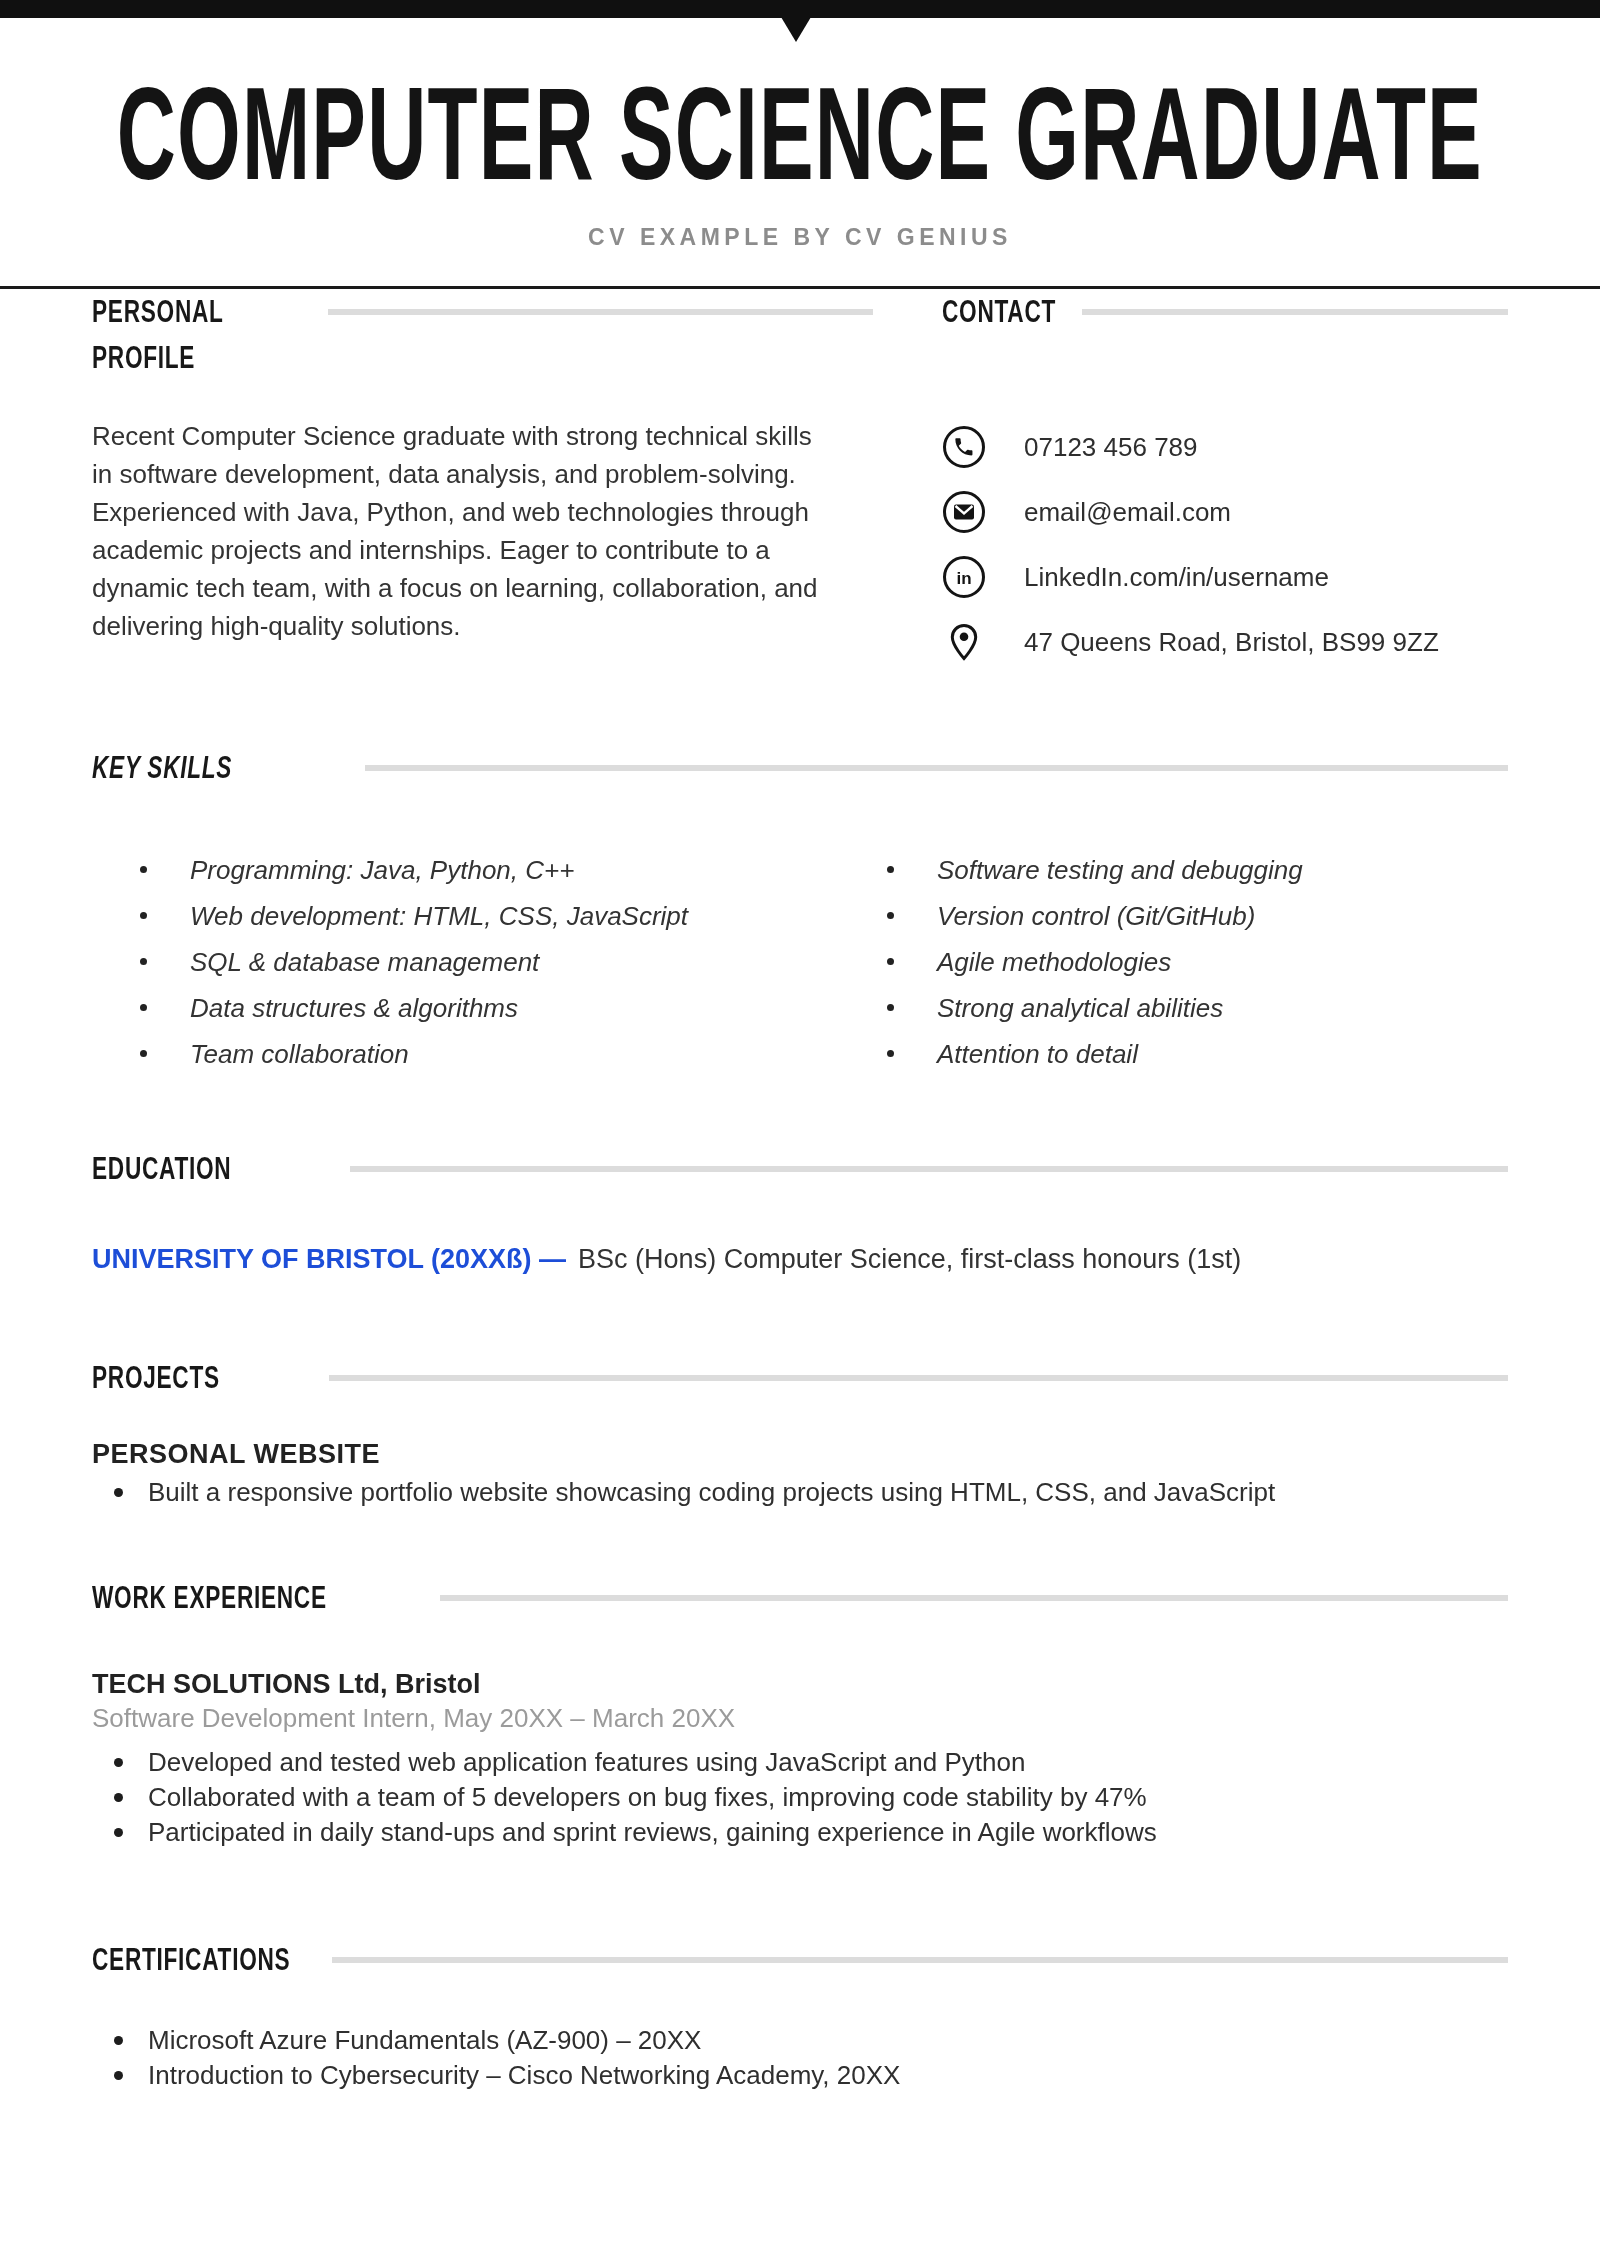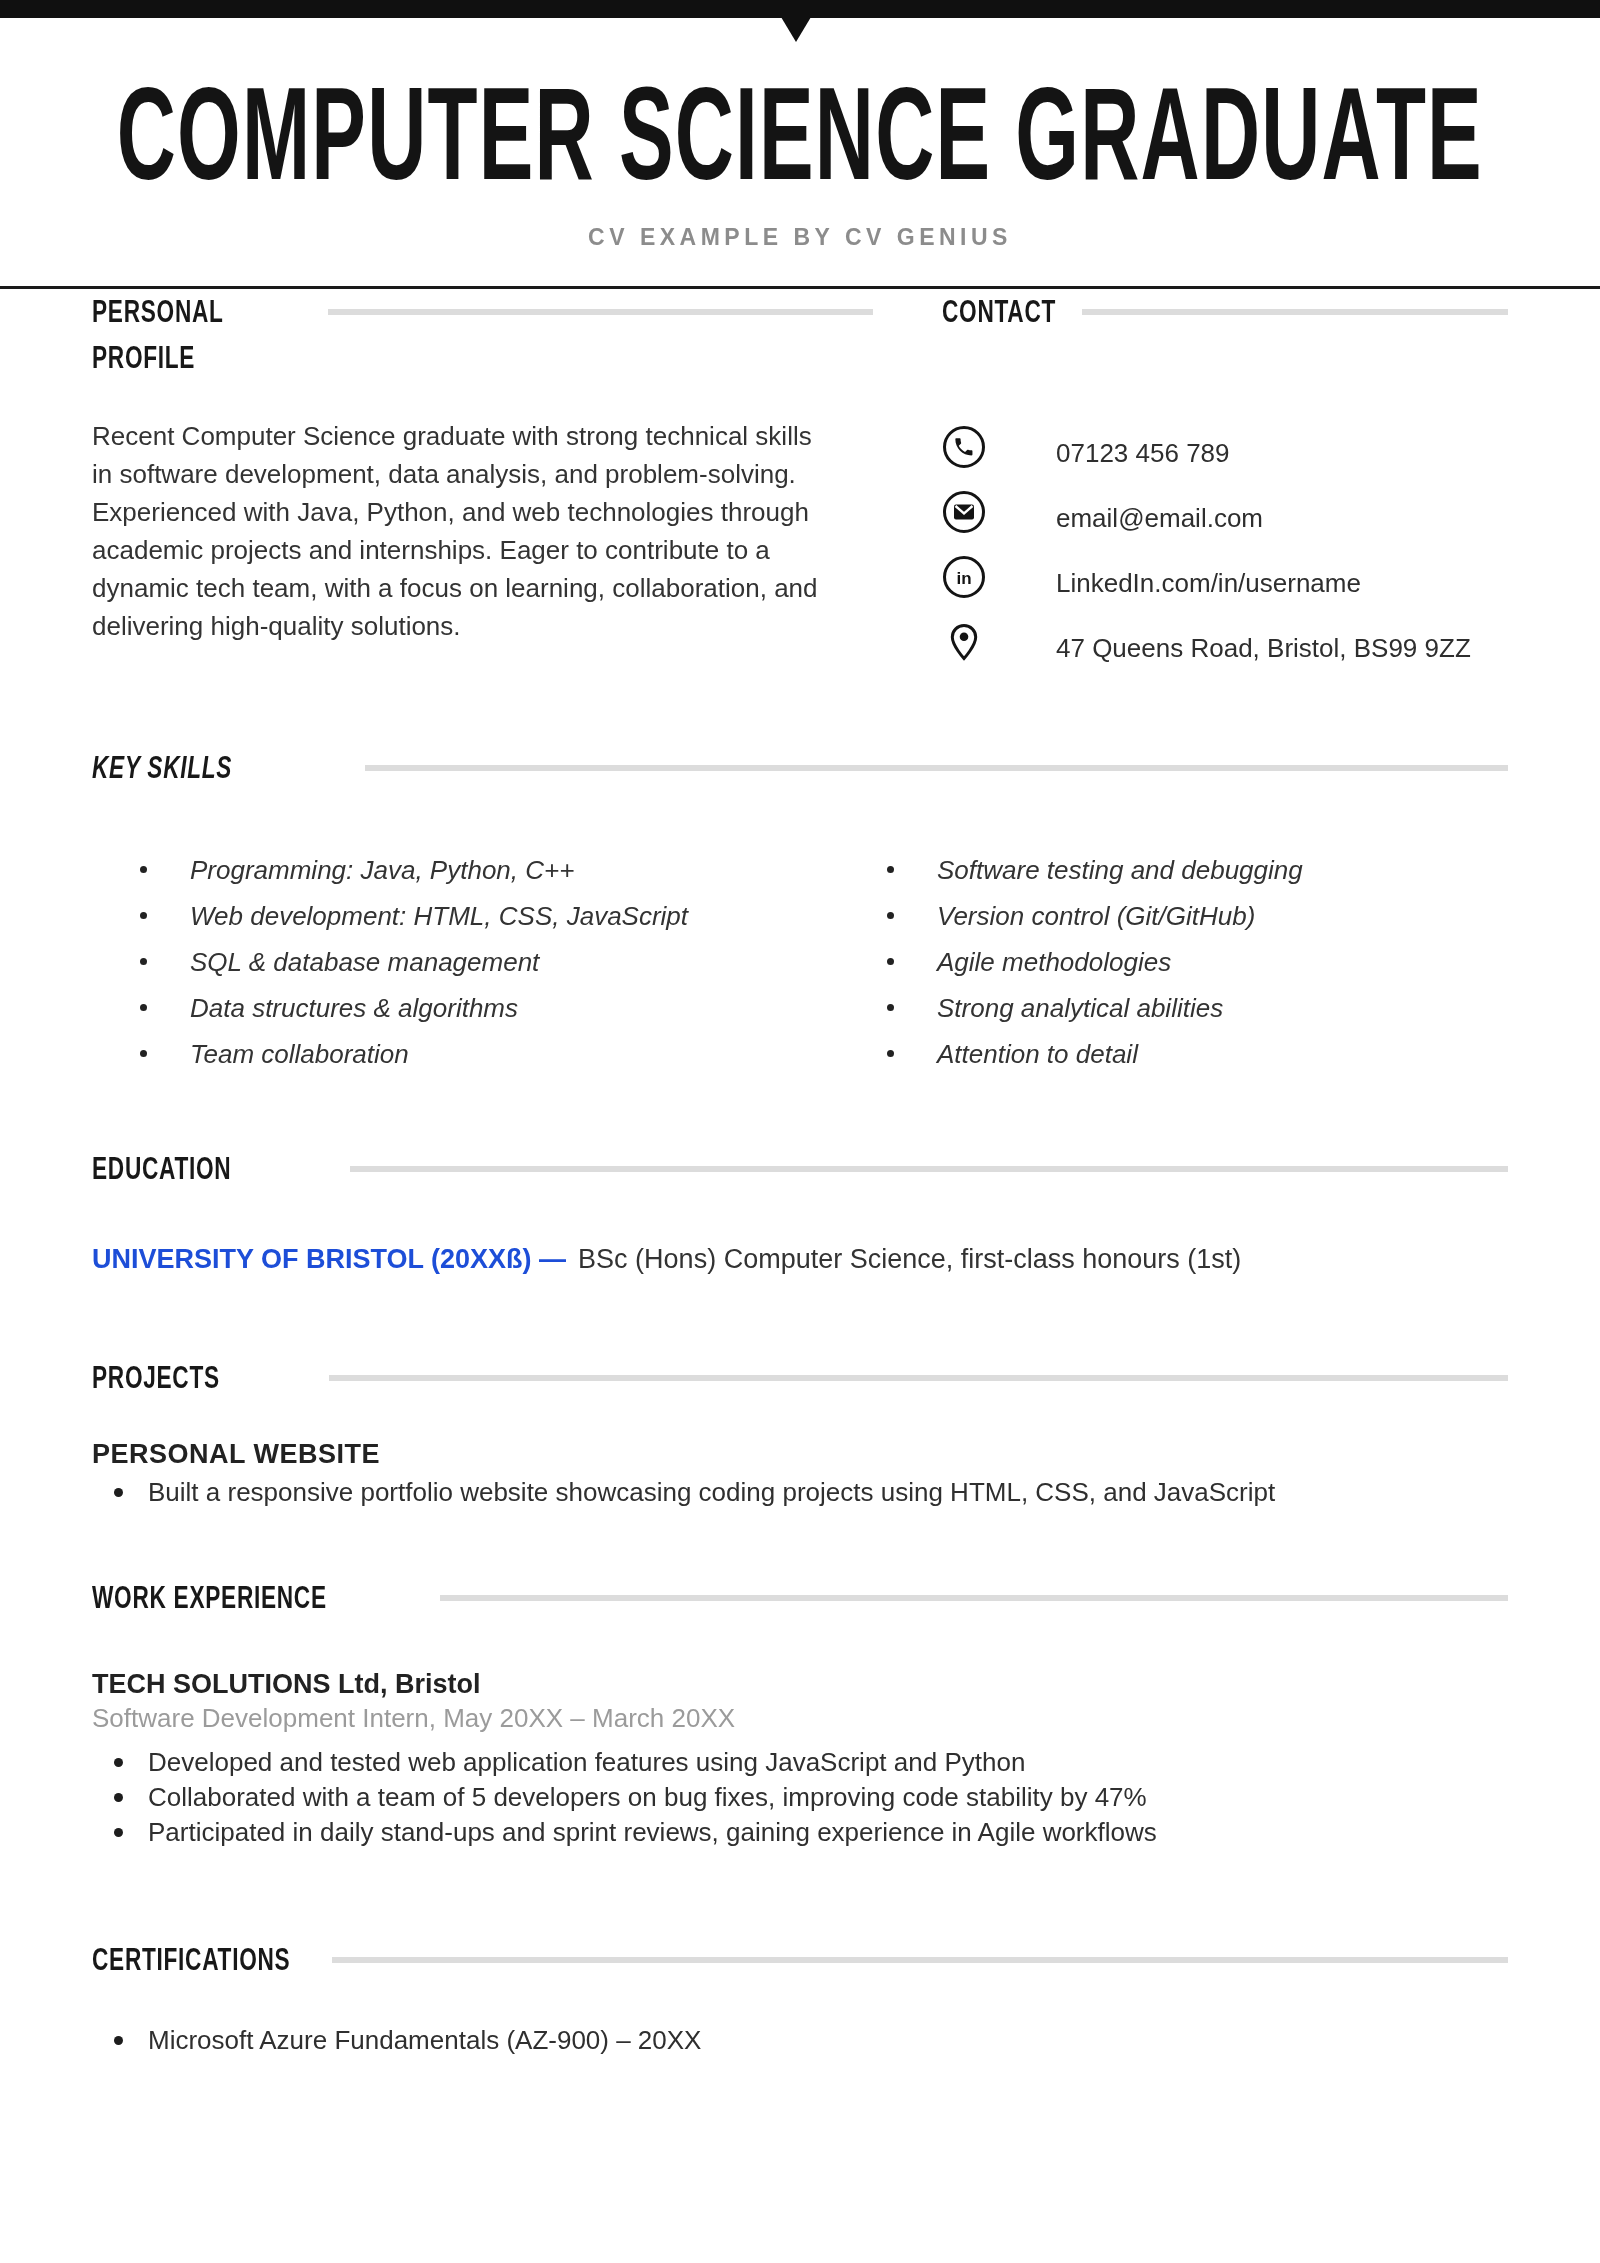--- a/index.html
+++ b/index.html
@@ -31,21 +31,21 @@
   .rule-contact{left:140px;}
   .rule-skills{left:273px;}
   .rule-education{left:258px;}
   .rule-projects{left:237px;}
   .rule-work{left:348px;}
   .rule-certs{left:240px;}
   
   .top-grid{display:grid;grid-template-columns:781px 566px;column-gap:69px;}
   .profile-text{margin:36px 0 0 0;width:742px;font-size:26px;line-height:38px;color:#333333;}
   .contact-list{list-style:none;margin:90px 0 0 0;padding:0;}
-  .contact-item{display:flex;align-items:flex-end;height:44px;margin-bottom:21px;gap:32px;}
+  .contact-item{display:flex;align-items:center;height:44px;margin-bottom:21px;}
   .cicon{width:44px;height:44px;flex:0 0 44px;}
   .contact-value{margin-left:38px;font-size:26px;color:#2e2e2e;}
   
   .section-skills{margin-top:60px;font-style:italic;}
   .section-education{margin-top:65px;}
   .section-projects{margin-top:78px;}
   .section-work{margin-top:65px;}
   .section-certs{margin-top:87px;}
   
   .skills-grid{display:grid;grid-template-columns:747px 1fr;margin-top:60px;}
@@ -194,17 +194,18 @@
       </ul>
     </section>
 
     <section class="section-certs">
       <div class="sec-head">
         <h2><span class="cond">CERTIFICATIONS</span></h2>
         <div class="sec-rule rule-certs"></div>
       </div>
       <ul class="blist cert-bullets">
         <li>Microsoft Azure Fundamentals (AZ-900) – 20XX</li>
+        <li>Introduction to Cybersecurity – Cisco Networking Academy, 20XX</li>
       </ul>
     </section>
 
   </main>
 </div>
 
 </body></html>

